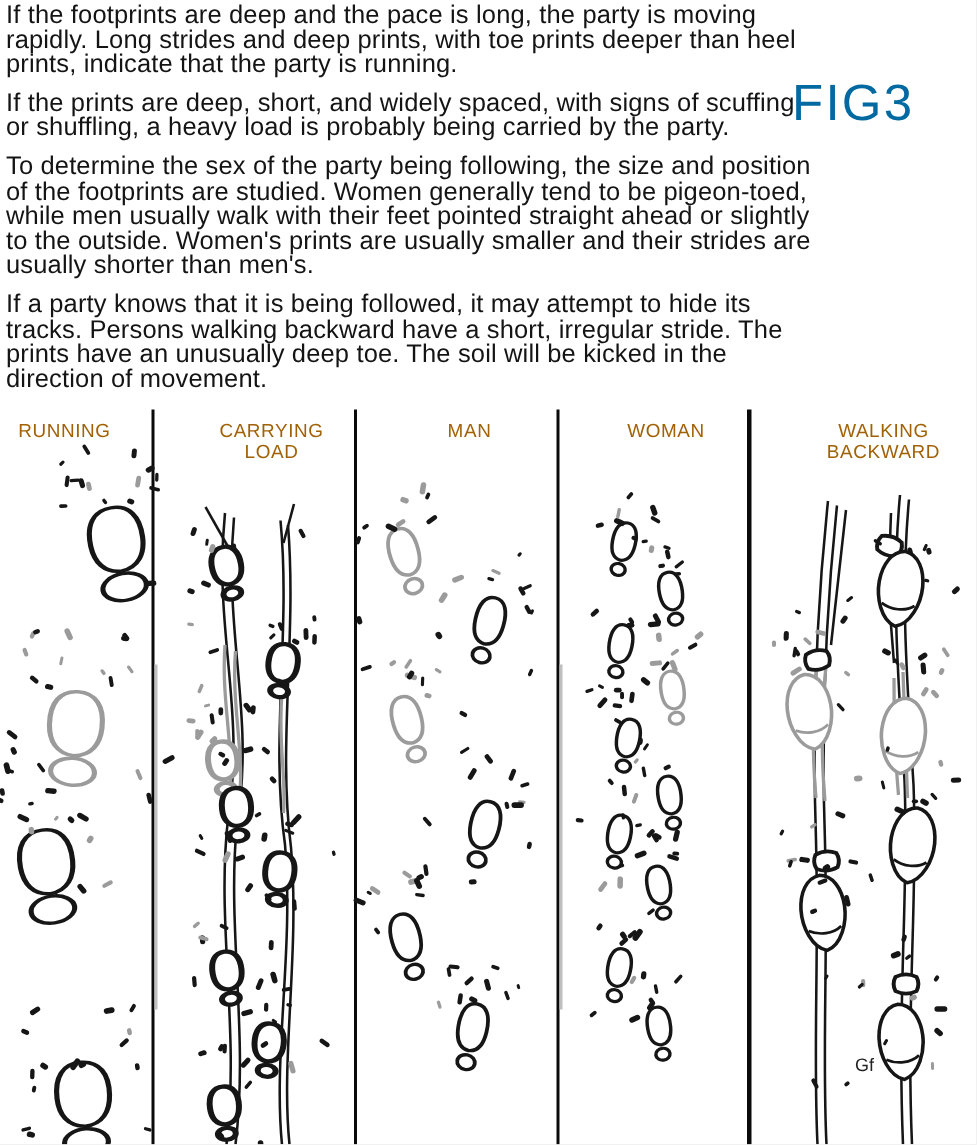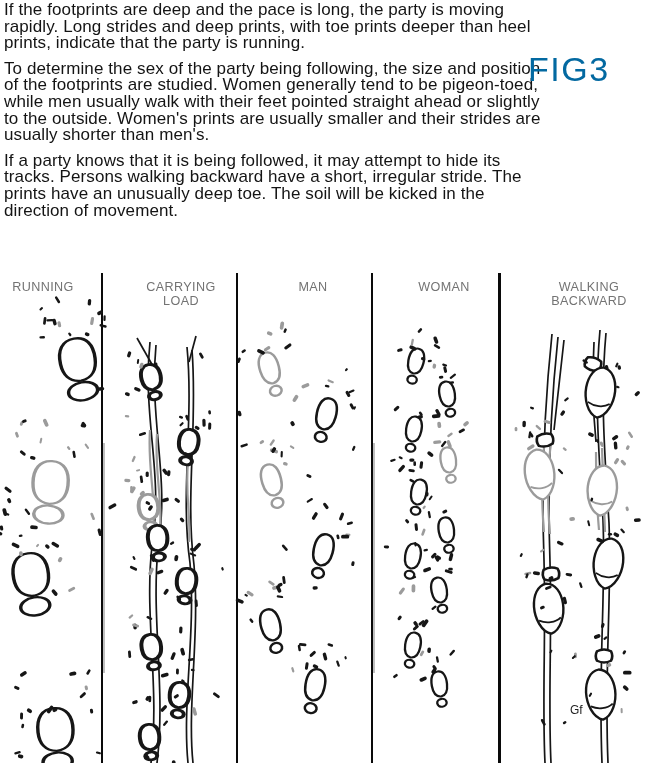--- a/index.html
+++ b/index.html
@@ -6,37 +6,38 @@
   .page{
     position:relative;width:651px;height:763px;background:#ffffff;
     font-family:"Liberation Sans",sans-serif;color:#141414;overflow:hidden;
   }
   .text-block{position:absolute;left:4px;top:2px;width:540px;}
   .text-block p{margin:0 0 9px 0;font-size:17px;line-height:16.6px;letter-spacing:.1px;}
   .fig-label{position:absolute;left:528px;top:50px;font-size:34px;letter-spacing:1.5px;color:#0369a1;}
   .divider{position:absolute;top:273px;bottom:0;width:2px;background:#0a0a0a;}
   .d1{left:101px}.d2{left:236px}.d3{left:371px}.d4{left:498px;width:3px}
   .d1::after,.d3::after{content:"";position:absolute;left:2px;top:170px;height:230px;width:2px;background:#bfbfbf;}
-  .col-header{position:absolute;top:281px;font-size:12.6px;line-height:13.6px;text-align:center;letter-spacing:.4px;color:#737373;}
+  .col-header{position:absolute;top:281px;font-size:12.6px;line-height:13.6px;text-align:center;letter-spacing:.4px;color:#a16207;}
   .col-header span{display:block;}
   .ch-running{left:0px;width:86px}
   .ch-carrying{left:102px;width:158px}
   .ch-man{left:237px;width:152px}
   .ch-woman{left:372px;width:144px}
   .ch-walking{left:501px;width:176px}
   #fig-svg{position:absolute;left:0;top:0;}
   .signature{position:absolute;left:570px;top:703px;font-size:12px;color:#222;}
 </style>
 </head>
 <body>
 
 <div class="page">
 
   <div class="text-block">
     <p>If the footprints are deep and the pace is long, the party is moving rapidly. Long strides and deep prints, with toe prints deeper than heel prints, indicate that the party is running.</p>
+    <p>If the prints are deep, short, and widely spaced, with signs of scuffing or shuffling, a heavy load is probably being carried by the party.</p>
     <p>To determine the sex of the party being following, the size and position of the footprints are studied. Women generally tend to be pigeon-toed, while men usually walk with their feet pointed straight ahead or slightly to the outside. Women's prints are usually smaller and their strides are usually shorter than men's.</p>
     <p>If a party knows that it is being followed, it may attempt to hide its tracks. Persons walking backward have a short, irregular stride. The prints have an unusually deep toe. The soil will be kicked in the direction of movement.</p>
   </div>
 
   <div class="fig-label">FIG3</div>
 
   <div class="divider d1"></div>
   <div class="divider d2"></div>
   <div class="divider d3"></div>
   <div class="divider d4"></div>

